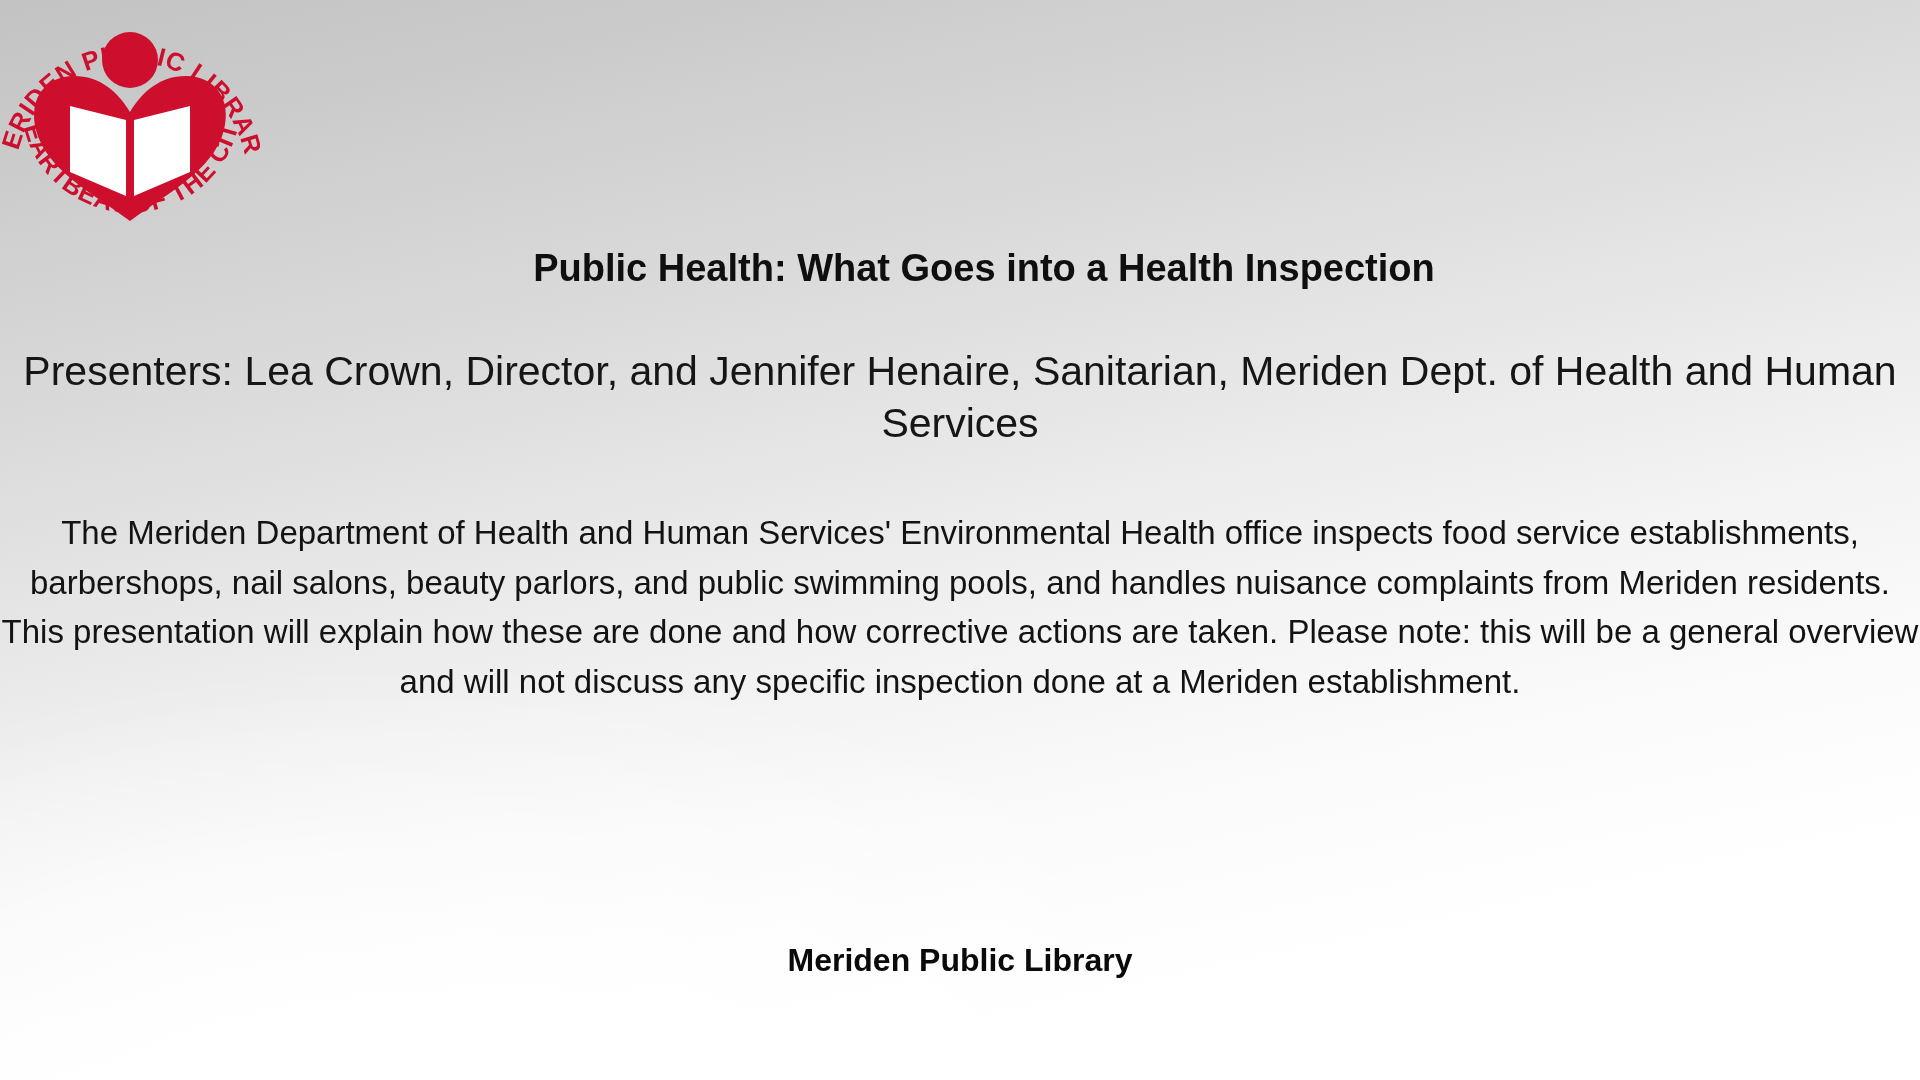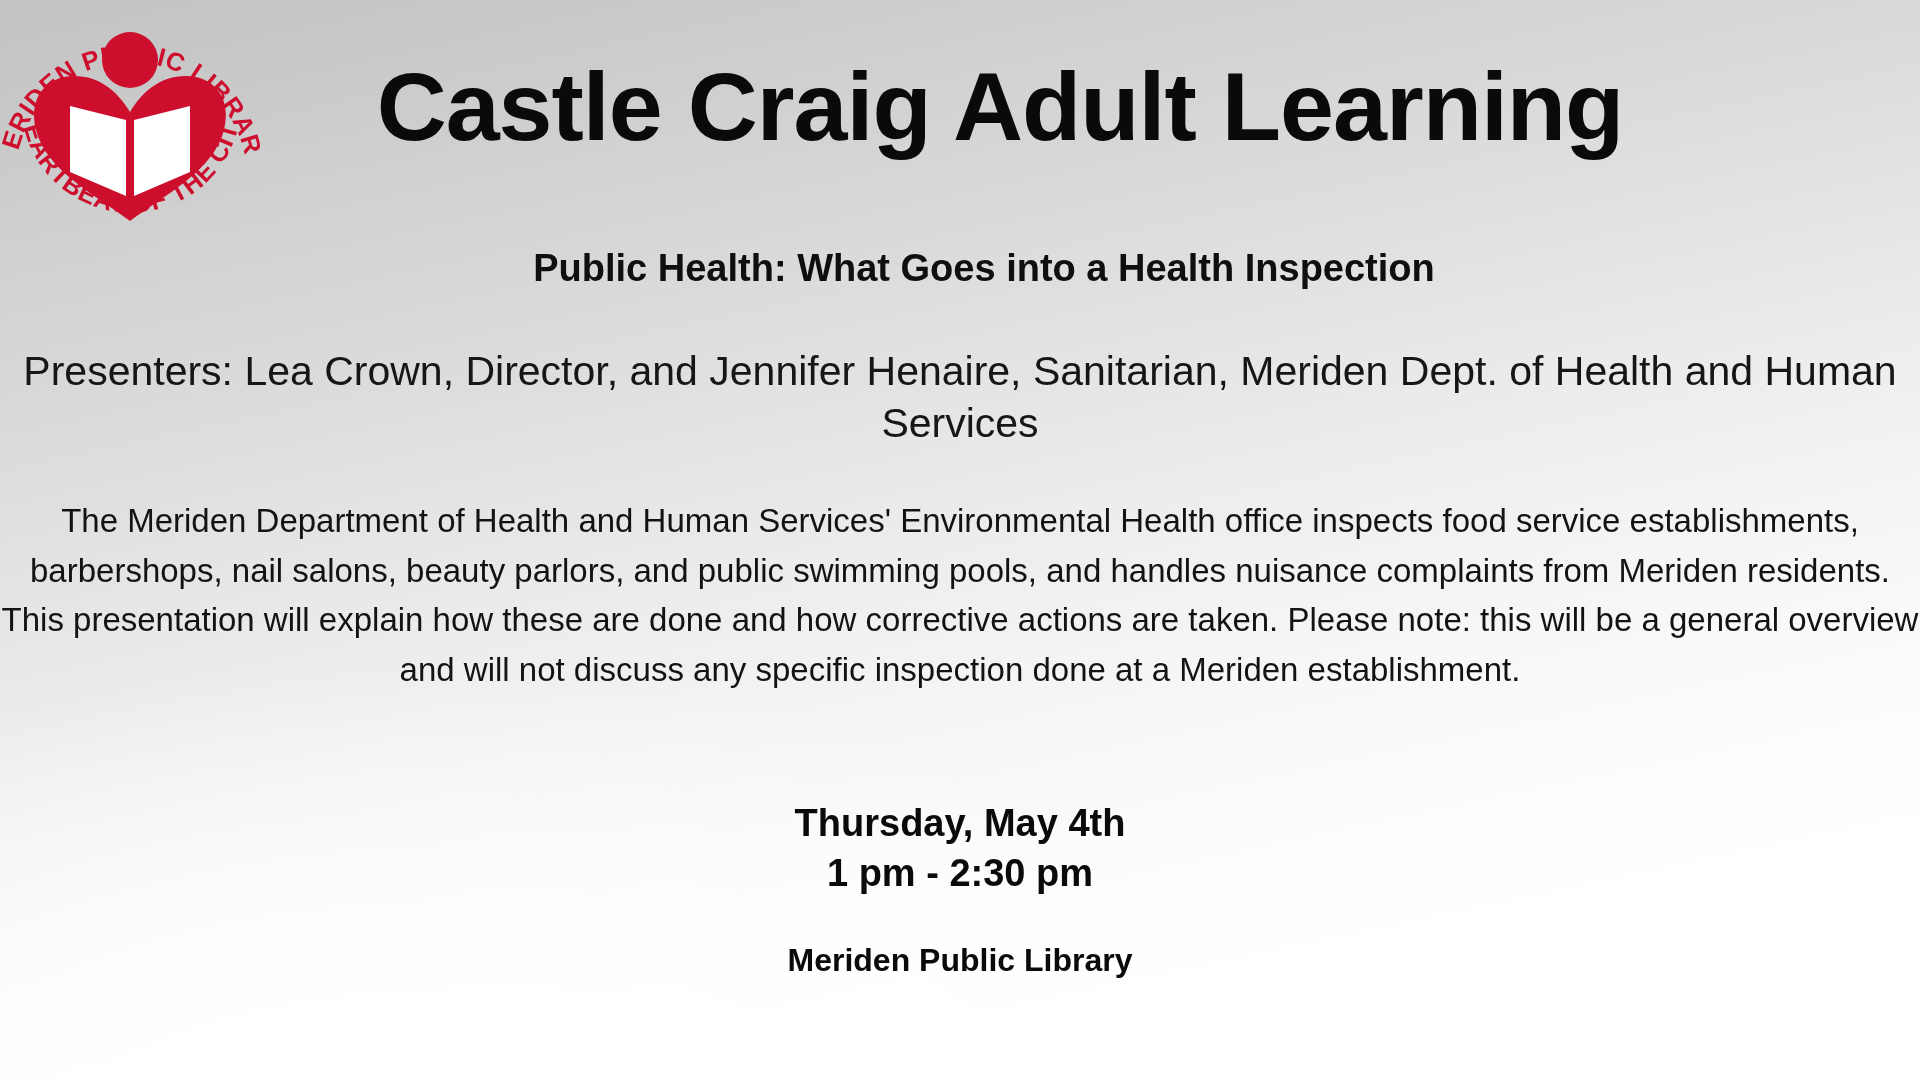--- a/index.html
+++ b/index.html
@@ -99,21 +99,21 @@
   }
 
   #presenters {
     font-size: 41px;
     font-weight: normal;
     line-height: 1.28;
     color: #161616;
   }
 
   #body-block {
-    top: 496px;
+    top: 508px;
     padding: 0 0;
   }
 
   #body-text {
     font-size: 33px;
     font-weight: normal;
     line-height: 1.50;
     color: #131313;
   }
 
@@ -170,38 +170,31 @@
                C 212 168, 164 192, 128 219 Z" fill="#CE0E2D"></path>
 
       <path d="M 68 104 L 124 118 L 124 194 L 68 170 Z" fill="#FFFFFF"></path>
 
       <path d="M 188 104 L 132 118 L 132 194 L 188 170 Z" fill="#FFFFFF"></path>
 
       <path d="M 124 118 L 128 120 L 132 118 L 132 194 L 128 199 L 124 194 Z" fill="#CE0E2D"></path>
     </svg>
   </div>
 
-  <div id="title-row">
-    <div id="main-title">Castle Craig Adult Learning</div>
-  </div>
 
   <div id="subtitle-block" class="block">
     <div id="subtitle">Public Health: What Goes into a Health Inspection</div>
   </div>
 
   <div id="presenters-block" class="block">
     <div id="presenters">Presenters: Lea Crown, Director, and Jennifer Henaire, Sanitarian, Meriden Dept. of Health and Human Services</div>
   </div>
 
   <div id="body-block" class="block">
     <div id="body-text">The Meriden Department of Health and Human Services' Environmental Health office inspects food service establishments, barbershops, nail salons, beauty parlors, and public swimming pools, and handles nuisance complaints from Meriden residents. This presentation will explain how these are done and how corrective actions are taken. Please note: this will be a general overview and will not discuss any specific inspection done at a Meriden establishment.</div>
   </div>
 
-  <div id="datetime-block" class="block">
-    <div class="datetime-line">Thursday, May 4th</div>
-    <div class="datetime-line">1 pm - 2:30 pm</div>
-  </div>
 
   <div id="venue-block" class="block">
     <div class="venue-line">Meriden Public Library</div>
   </div>
 
 </div>
 
 </body></html>

